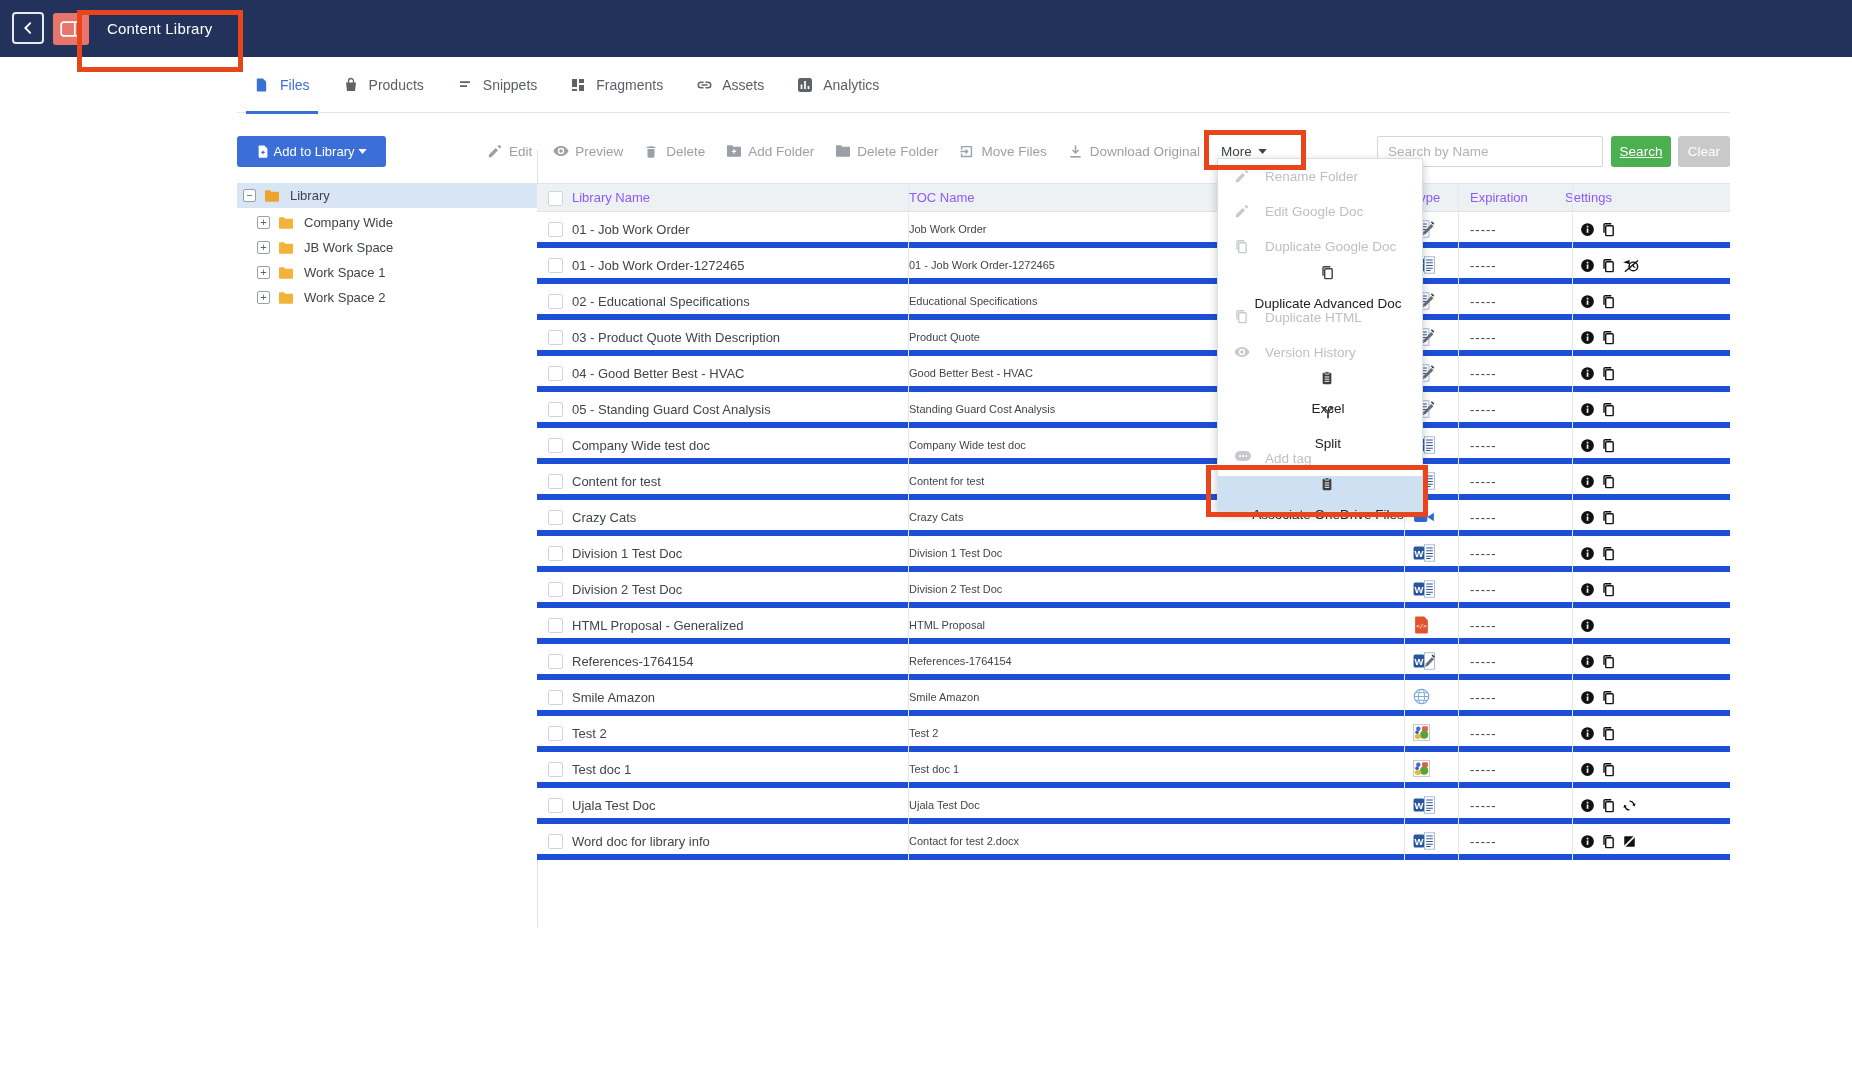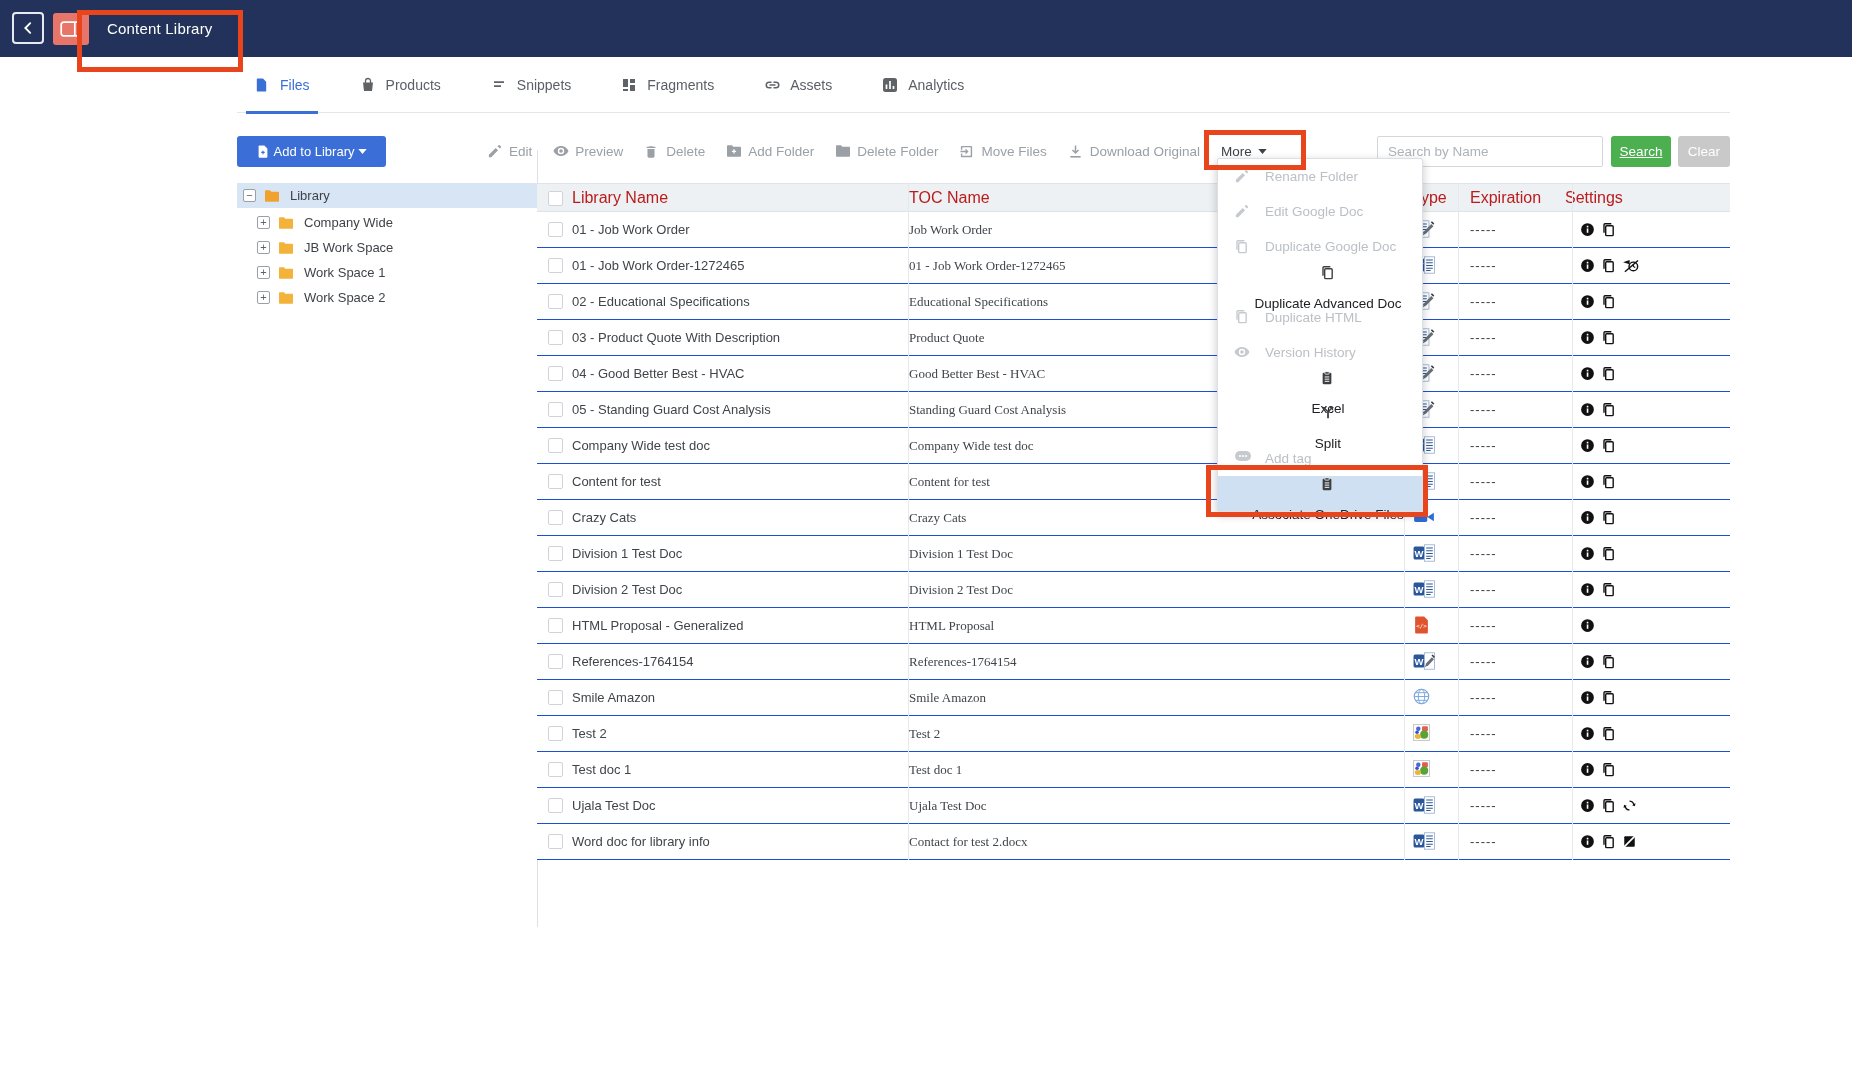--- a/index.html
+++ b/index.html
@@ -10,21 +10,21 @@
   
   .appbar{position:absolute;left:0;top:0;width:1852px;height:57px;background:#22325a;z-index:10;}
   .back-btn{position:absolute;left:12px;top:12px;width:32px;height:32px;border:2px solid #e8eaf1;
     border-radius:4px;box-sizing:border-box;display:flex;align-items:center;justify-content:center;cursor:pointer;}
   .app-icon{position:absolute;left:53px;top:13px;width:36px;height:32px;background:#e8756a;border-radius:3px;
     display:flex;align-items:center;justify-content:center;}
   .app-title{position:absolute;left:107px;top:0;height:57px;line-height:57px;color:#fff;font-size:15px;letter-spacing:.2px;}
 
   
   .tabsbar{position:absolute;left:237px;top:57px;width:1493px;height:56px;border-bottom:1px solid #e4e7ea;box-sizing:border-box;}
-  .tabs{position:absolute;left:11px;top:0;height:56px;display:flex;gap:38px;align-items:flex-start;}
+  .tabs{position:absolute;left:11px;top:0;height:56px;display:flex;gap:21px;align-items:flex-start;}
   .tab{position:relative;height:56px;display:flex;align-items:center;gap:9px;padding:0 6px;color:#5b6067;font-size:14px;cursor:pointer;}
   .tab .ticon{width:17px;height:17px;color:#5f6368;}
   .tab.active{color:#3a70d6;}
   .tab.active .ticon{color:#3a70d6;}
   .tab.active::after{content:"";position:absolute;left:-2px;right:-2px;bottom:-1px;height:3px;background:#3a70d6;}
 
   
   .add-btn{position:absolute;left:237px;top:136px;width:149px;height:31px;background:#3b6fd7;border-radius:3px;
     color:#fff;font-size:13px;display:flex;align-items:center;justify-content:center;gap:4px;cursor:pointer;}
   .actions{position:absolute;left:487px;top:136px;height:31px;display:flex;align-items:center;gap:21px;}
@@ -50,26 +50,26 @@
   .tree-row{position:absolute;left:0;width:300px;height:25px;display:flex;align-items:center;cursor:pointer;}
   .tree-row.selected{background:#d8e5f5;}
   .expander{width:13px;height:13px;box-sizing:border-box;border:1px solid #9aa0a6;background:#fff;border-radius:2px;
     font-size:11px;line-height:10px;text-align:center;color:#5f6368;margin-right:7px;flex:0 0 auto;}
   .tree-folder{width:18px;height:14px;margin-right:9px;flex:0 0 auto;}
   .tree-label{font-size:13px;color:#3f4348;white-space:nowrap;}
 
   
   .table{position:absolute;left:537px;top:183px;width:1193px;}
   .thead{position:relative;height:29px;background:#eef1f4;border-top:1px solid #e0e3e7;border-bottom:1px solid #dfe2e6;box-sizing:border-box;}
-  .th{position:absolute;top:0;height:28px;line-height:28px;font-size:16px;color:#b91c1c;white-space:nowrap;}
+  .th{position:absolute;top:0;height:28px;line-height:28px;font-size:13px;color:#8b5cf6;white-space:nowrap;}
   .tbody{position:relative;}
-  .trow{position:relative;height:36px;border-bottom:1px solid #1d4ed8;box-sizing:border-box;background:#fff;}
+  .trow{position:relative;height:36px;border-bottom:6px solid #1d4ed8;box-sizing:border-box;background:#fff;}
   .cb{position:absolute;left:11px;top:10px;width:15px;height:15px;box-sizing:border-box;border:1.5px solid #d0d4d8;border-radius:2px;background:#fff;cursor:pointer;}
   .cell-lib{position:absolute;left:35px;top:0;height:35px;line-height:35px;font-size:13px;color:#40454a;white-space:nowrap;}
-  .cell-toc{position:absolute;left:372px;top:0;height:35px;line-height:35px;font-size:13px;color:#40454a;white-space:nowrap;font-family:Liberation Serif, serif;}
+  .cell-toc{position:absolute;left:372px;top:0;height:35px;line-height:35px;font-size:11px;color:#40454a;white-space:nowrap;}
   .cell-type{position:absolute;left:876px;top:8px;width:22px;height:18px;}
   .cell-exp{position:absolute;left:933px;top:0;height:35px;line-height:35px;font-size:13px;color:#3c4043;letter-spacing:1px;}
   .cell-set{position:absolute;left:1043px;top:0;height:35px;display:flex;align-items:center;gap:6px;}
   .set-ic{width:15px;height:15px;color:#111;cursor:pointer;}
   .coldiv{position:absolute;top:0;width:1px;background:#e6e9ec;z-index:2;}
 
   
   .menu{position:absolute;left:1217px;top:158px;width:206px;background:#fff;z-index:50;
     border:1px solid #dcdfe3;box-shadow:0 3px 10px rgba(0,0,0,.22);border-radius:2px;box-sizing:border-box;}
   .menu-item{height:35.2px;display:flex;align-items:center;gap:15px;padding-left:16px;font-size:13.5px;cursor:pointer;white-space:nowrap;}

